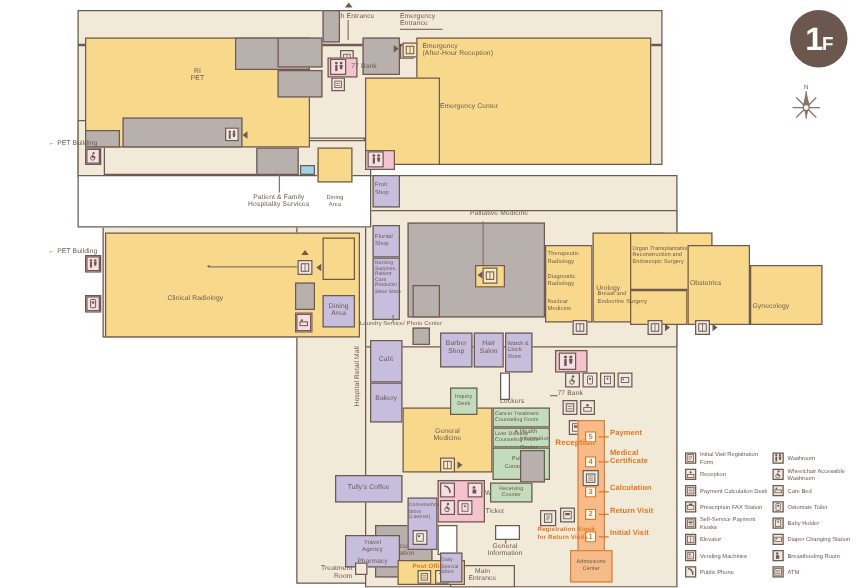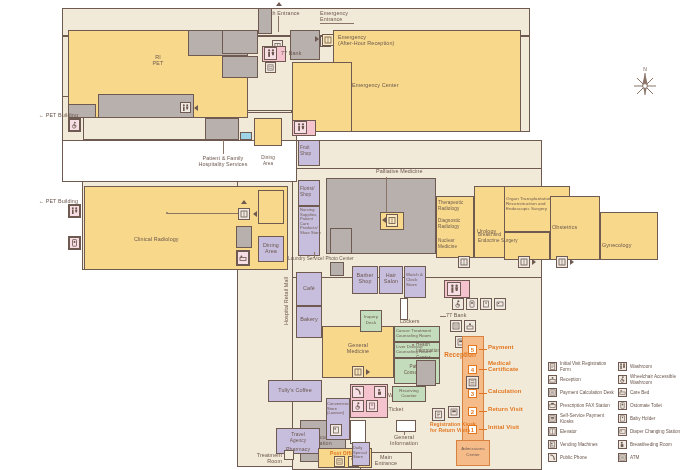--- a/index.html
+++ b/index.html
@@ -538,20 +538,23 @@
     <svg width="7" height="7" viewBox="0 0 8 8">
         <path d="M2 1c2 0 4 2 4 5" stroke="#6b574d" stroke-width="1.3" fill="none" stroke-linecap="round"></path>
       </svg>
   </div>
 
   <div class="blk pur" style="left:352px;top:442px;width:18px;height:24px;"></div>
   <div class="lbl" style="left:353px;top:446px;width:18px;font-size:4px;line-height:4.6px;">Daily
 Special
 Store</div>
 
+  <div id="floor-badge">
+    <span><b>1</b><em>F</em></span>
+  </div>
 
   <div id="compass">
     <svg width="34" height="40" viewBox="0 0 34 40">
       <text x="17" y="9" font-size="5" fill="#6b574d" text-anchor="middle" font-family="Liberation Sans, sans-serif">N</text>
       <g stroke="#8a7468" stroke-width="1" fill="none">
         <path d="M17 11v22M6 24h22M9 16l16 16M25 16L9 32"></path>
       </g>
       <path d="M17 11l2.6 11L17 33l-2.6-11z" fill="#8a7468"></path>
       <circle cx="17" cy="24" r="2.4" fill="#fff" stroke="#8a7468" stroke-width="1"></circle>
     </svg>

